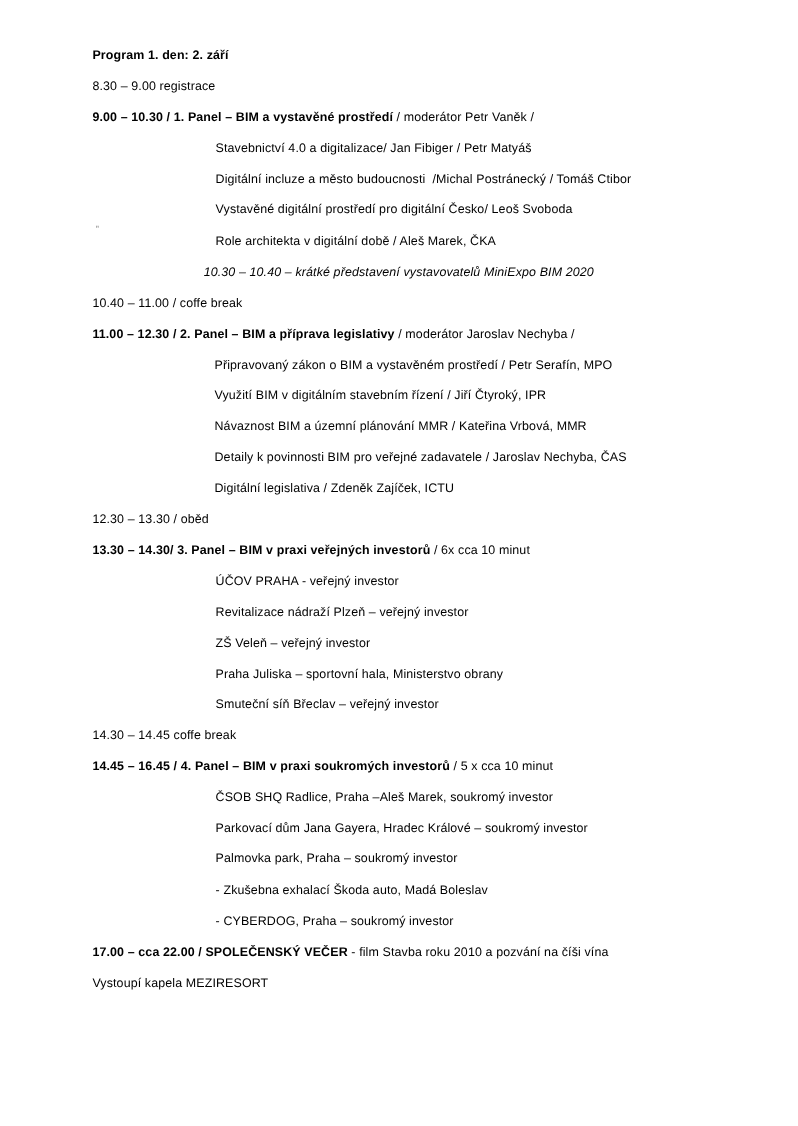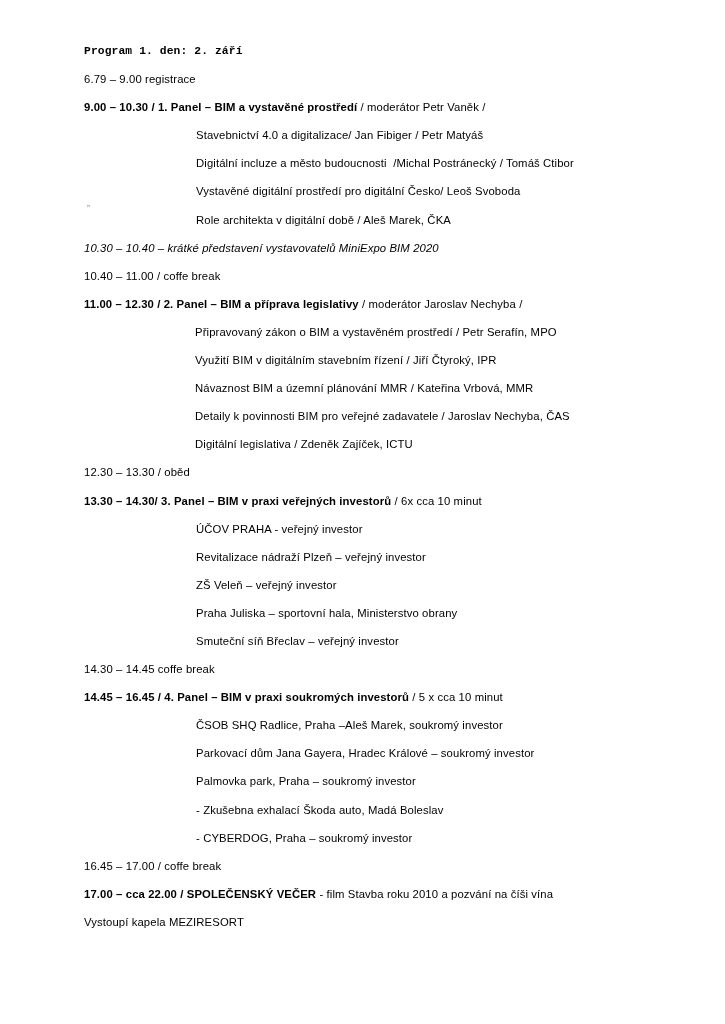--- a/index.html
+++ b/index.html
@@ -33,24 +33,24 @@
     margin: 0 0 15.1px 0;
     white-space: pre-wrap;
     letter-spacing: 0.01em;
   }
   .line:last-child {
     margin-bottom: 11px;
   }
   
   .line.heading {
     font-weight: bold;
-    font-family: Liberation Mono, monospace;
   }
   .line.italic {
     font-style: italic;
+    text-align: center;
   }
   
   .line.indent {
     padding-left: 112px;
   }
   .line.indent-alt {
     padding-left: 111px;
   }
   
   .b { font-weight: bold; margin-top: 12px; }
@@ -68,21 +68,21 @@
     user-select: none;
   }
 </style>
 </head>
 <body>
 
 <div class="page">
   <div class="doc" id="doc-body">
     <span class="artifact">ˮ</span>
   <div class="line heading">Program 1. den: 2. září</div>
-      <div class="line">6.79 – 9.00 registrace</div>
+      <div class="line">8.30 – 9.00 registrace</div>
       <div class="line"><span class="b">9.00 – 10.30 / 1. Panel – BIM a vystavěné prostředí</span><span class="n"> / moderátor Petr Vaněk /</span></div>
       <div class="line indent">Stavebnictví 4.0 a digitalizace/ Jan Fibiger / Petr Matyáš</div>
       <div class="line indent">Digitální incluze a město budoucnosti  /Michal Postránecký / Tomáš Ctibor</div>
       <div class="line indent">Vystavěné digitální prostředí pro digitální Česko/ Leoš Svoboda</div>
       <div class="line indent">Role architekta v digitální době / Aleš Marek, ČKA</div>
       <div class="line italic">10.30 – 10.40 – krátké představení vystavovatelů MiniExpo BIM 2020</div>
       <div class="line">10.40 – 11.00 / coffe break</div>
       <div class="line"><span class="b">11.00 – 12.30 / 2. Panel – BIM a příprava legislativy</span><span class="n"> / moderátor Jaroslav Nechyba /</span></div>
       <div class="line indent-alt">Připravovaný zákon o BIM a vystavěném prostředí / Petr Serafín, MPO</div>
       <div class="line indent-alt">Využití BIM v digitálním stavebním řízení / Jiří Čtyroký, IPR</div>
@@ -96,17 +96,16 @@
       <div class="line indent">ZŠ Veleň – veřejný investor</div>
       <div class="line indent">Praha Juliska – sportovní hala, Ministerstvo obrany</div>
       <div class="line indent">Smuteční síň Břeclav – veřejný investor</div>
       <div class="line">14.30 – 14.45 coffe break</div>
       <div class="line"><span class="b">14.45 – 16.45 / 4. Panel – BIM v praxi soukromých investorů</span><span class="n"> / 5 x cca 10 minut</span></div>
       <div class="line indent">ČSOB SHQ Radlice, Praha –Aleš Marek, soukromý investor</div>
       <div class="line indent">Parkovací dům Jana Gayera, Hradec Králové – soukromý investor</div>
       <div class="line indent">Palmovka park, Praha – soukromý investor</div>
       <div class="line indent">- Zkušebna exhalací Škoda auto, Madá Boleslav</div>
       <div class="line indent">- CYBERDOG, Praha – soukromý investor</div>
-      <div class="line">16.45 – 17.00 / coffe break</div>
       <div class="line"><span class="b">17.00 – cca 22.00 / SPOLEČENSKÝ VEČER</span><span class="n"> - film Stavba roku 2010 a pozvání na číši vína</span></div>
       <div class="line">Vystoupí kapela MEZIRESORT</div>
     </div>
 </div>
 
 </body></html>

